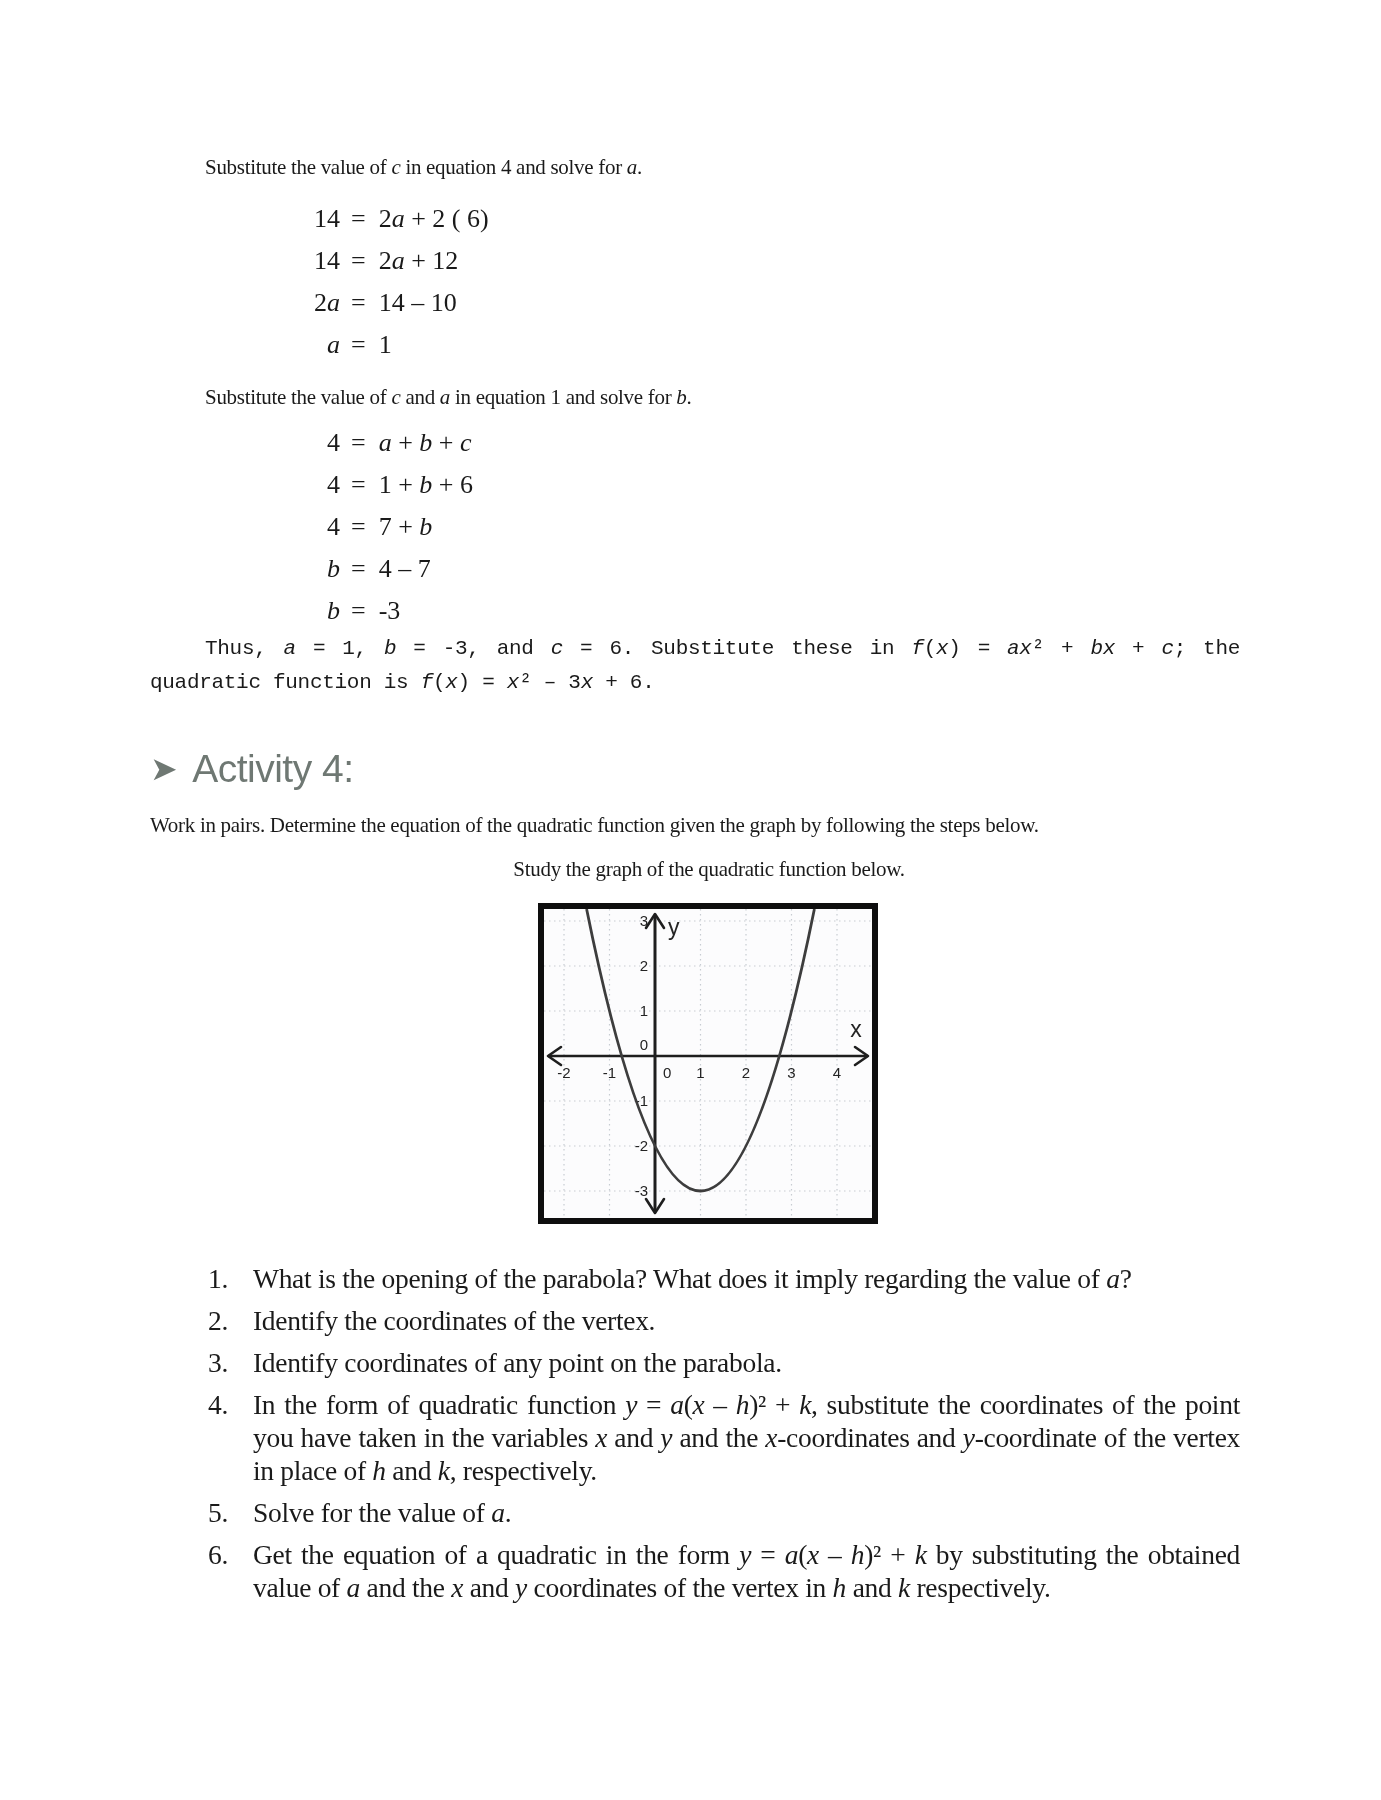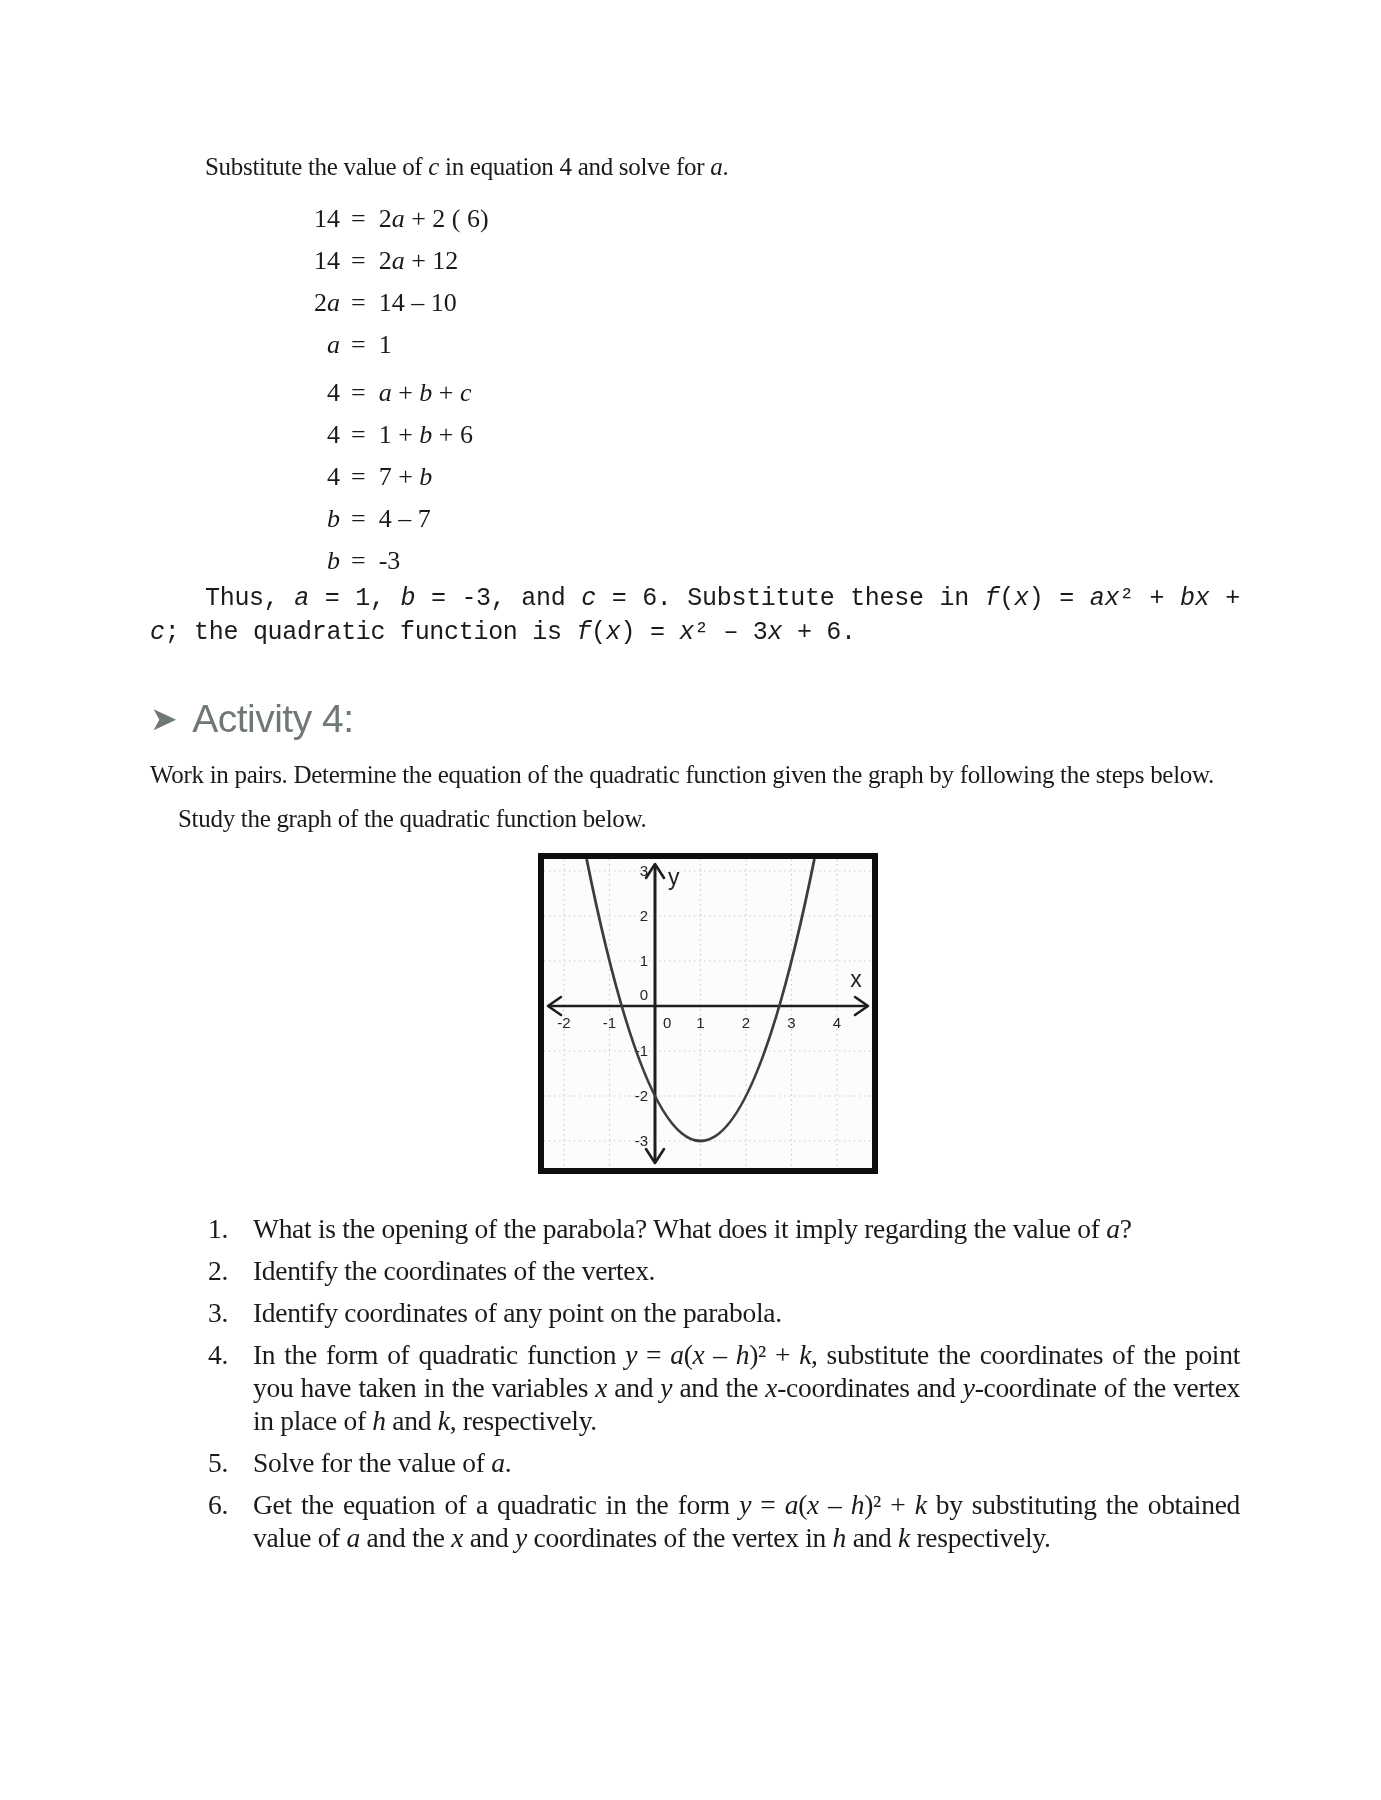--- a/index.html
+++ b/index.html
@@ -6,23 +6,23 @@
   .page{
     position:relative;
     width:1381px;height:1800px;
     background:#ffffff;
     font-family:"Liberation Serif", serif;
     color:#1a1a1a;
     overflow:hidden;
   }
   .content{position:absolute;left:150px;top:0;width:1090px;}
   p{margin:0;}
-  .body-text{font-size:25px;line-height:34px;letter-spacing:-0.3px;}
+  .body-text{font-size:21px;line-height:34px;letter-spacing:-0.3px;}
   .indent{text-indent:55px;}
-  .indent-sm{text-indent:28px;}
+  .indent-sm{text-indent:28px;text-align:center;}
   .just{text-align:justify;}
   .p-first{margin-top:148px;line-height:38px;}
 
   
   .eq-block{margin-top:12px;}
   .eq-block.second{margin-top:6px;}
   .eq-row{display:flex;align-items:flex-end;height:42px;line-height:42px;font-size:26px;}
   .eq-lhs{display:inline-block;width:190px;text-align:right;}
   .eq-rel{margin-left:11px;}
   .eq-rhs{margin-left:13px;}
@@ -99,20 +99,21 @@
           <span class="eq-rel">=</span>
           <span class="eq-rhs">14 – 10</span>
       </div>
       <div class="eq-row">
         <span class="eq-lhs"><i>a</i></span>
           <span class="eq-rel">=</span>
           <span class="eq-rhs">1</span>
       </div>
     </div>
 
+    <p class="body-text indent p-sub2">Substitute the value of <i>c</i> and <i>a</i> in equation 1 and solve for <i>b</i>.</p>
 
     <div class="eq-block second">
       <div class="eq-row">
         <span class="eq-lhs">4</span>
           <span class="eq-rel">=</span>
           <span class="eq-rhs"><i>a</i> + <i>b</i> + <i>c</i></span>
       </div>
       <div class="eq-row">
         <span class="eq-lhs">4</span>
           <span class="eq-rel">=</span>

